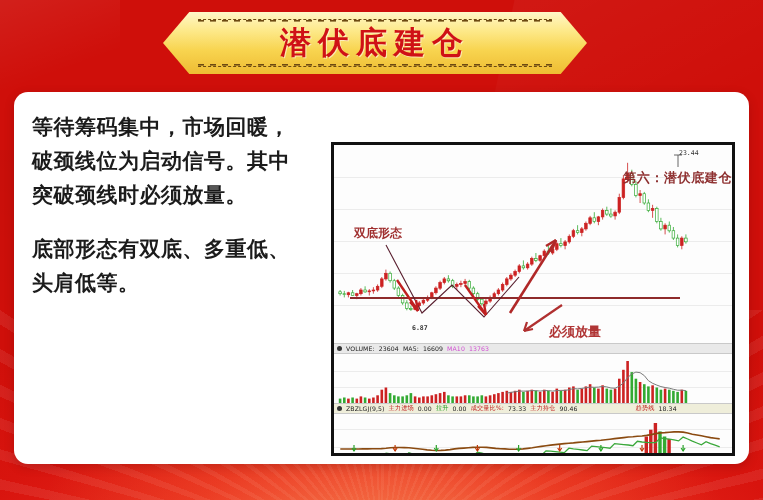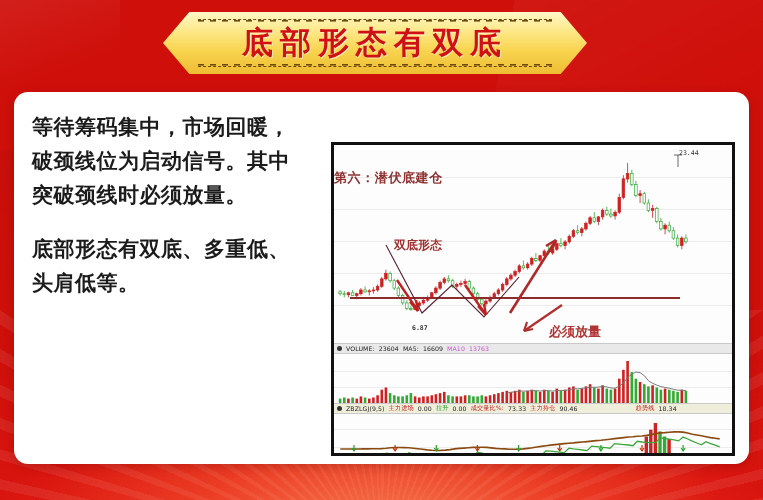--- a/index.html
+++ b/index.html
@@ -133,31 +133,31 @@
   .sb-ind { top: 258px; background: #efeeda; }
   .sb-dot { width: 5px; height: 5px; border-radius: 50%; background: #333; display:inline-block; }
   .c-red  { color: #c01a1a; }
   .c-grn  { color: #26a326; }
   .c-mag  { color: #d24fd2; }
   .c-dk   { color: #222; }
   .sp { width: 50px; display:inline-block; }
 
   .chart-title {
     position: absolute; left: 0; right: 0; top: 24px;
-    text-align: left;
+    text-align: right;
     font-family: "DejaVu Sans", "Liberation Sans", sans-serif;
     font-size: 13px; font-weight: bold; color: #8e3030;
     letter-spacing: .6px;
   }
   .anno {
     position: absolute;
     font-family: "DejaVu Sans", "Liberation Sans", sans-serif;
     font-weight: bold; color: #a03030;
   }
-  .anno-double { left: 20px; top: 92px; font-size: 12px; margin-left: 40px; }
+  .anno-double { left: 20px; top: 80px; font-size: 12px; }
   .anno-volume { left: 215px; top: 178px; font-size: 13px; color: #b03535; }
   .price-hi {
     position: absolute; left: 345px; top: 4px;
     font-family: "DejaVu Sans Mono", "Liberation Mono", monospace;
     font-size: 6.5px; color: #333;
   }
   .price-lo {
     position: absolute; left: 78px; top: 179px;
     font-family: "DejaVu Sans Mono", "Liberation Mono", monospace;
     font-size: 6.5px; color: #333; font-weight: bold;
@@ -175,21 +175,21 @@
 <div class="bg-shape-a"></div>
 <div class="bg-shape-b"></div>
 <div class="bg-corner-tl"></div>
 <div class="bg-rays"></div>
 <div class="bg-glow"></div>
 
 <div class="banner"></div>
 <div class="banner-dash">
   <div class="banner-dash-inner"></div>
 </div>
-<div class="banner-title">底部形态有双底</div>
+<div class="banner-title">潜伏底建仓</div>
 
 <div class="card">
 
   <div class="text-col">
     <div class="para">等待筹码集中，市场回暖，破颈线位为启动信号。其中突破颈线时必须放量。</div>
     <div class="para">底部形态有双底、多重低、头肩低等。</div>
   </div>
 
   <div class="chart">
     <div class="chart-inner">

